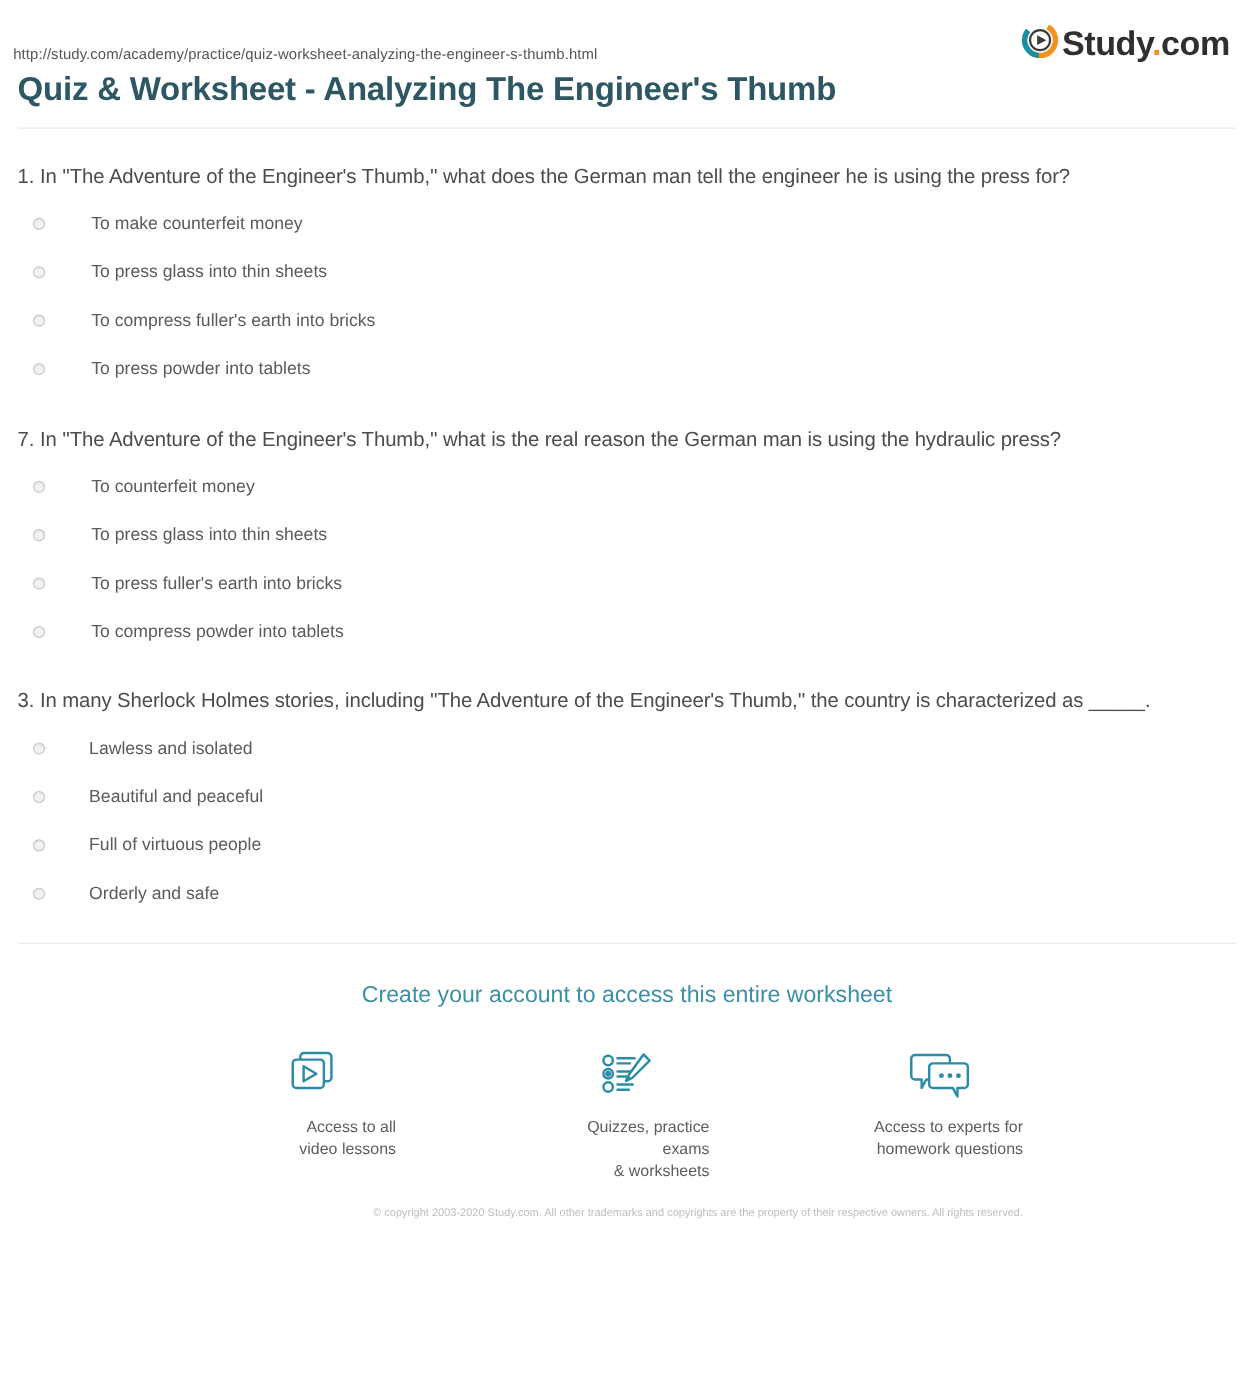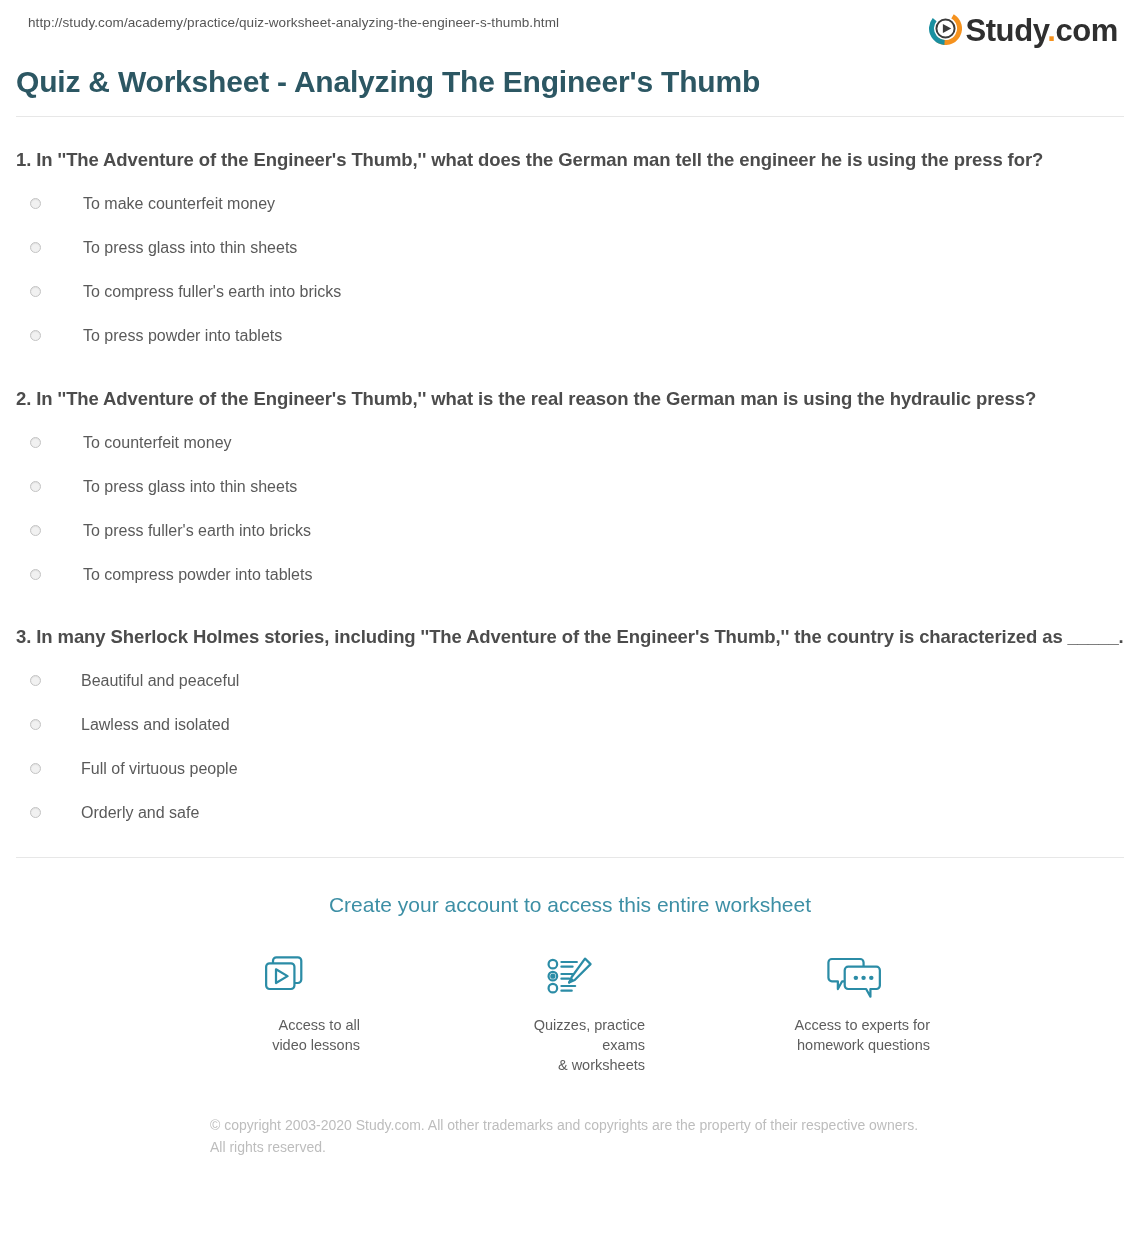--- a/index.html
+++ b/index.html
@@ -13,23 +13,23 @@
     height: 1253px;
     font-family: "Liberation Sans", sans-serif;
     color: #4a4a4a;
     overflow: hidden;
     position: relative;
   }
 
   
   .page-header {
     display: flex;
-    align-items: flex-start;
+    align-items: flex-end;
     justify-content: space-between;
-    padding: 12px 16px 0 28px;
+    padding: 12px 16px 0 12px;
     height: 58px;
   }
   .url-bar {
     font-size: 13.5px;
     color: #555555;
     letter-spacing: 0.1px;
     line-height: 1.2;
     padding-top: 3px;
     white-space: nowrap;
   }
@@ -70,21 +70,21 @@
   }
 
   
   .quiz {
     padding: 0 16px;
   }
   .question-block { padding-top: 28px; }
   .question-block.q1 { padding-top: 30px; }
   .question-text {
     font-size: 18.5px;
-    font-weight: 700;
+    font-weight: 400;
     color: #4c4c4c;
     line-height: 1.44;
     margin: 0 0 8px 0;
     letter-spacing: -0.1px;
   }
   .options {
     list-style: none;
     margin: 0;
     padding: 0;
   }
@@ -149,23 +149,23 @@
   .feature-label {
     margin-top: 11px;
     font-size: 14.5px;
     color: #5d5d5d;
     line-height: 1.36;
     white-space: pre-line;
   }
 
   
   .footer {
-    margin-top: 40px;
-    text-align: left;
-    font-size: 14px;
+    margin-top: 20px;
+    text-align: right;
+    font-size: 10px;
     color: #bdbdbd;
     line-height: 1.55;
     padding: 0 210px;
   }
 </style>
 </head>
 <body>
 
 <div class="page-header">
   <div class="url-bar">http://study.com/academy/practice/quiz-worksheet-analyzing-the-engineer-s-thumb.html</div>
@@ -207,21 +207,21 @@
         <span class="label">To compress fuller's earth into bricks</span>
       </li>
       <li class="option">
         <span class="radio"></span>
         <span class="label">To press powder into tablets</span>
       </li>
     </ul>
   </div>
 
   <div class="question-block q2">
-    <p class="question-text">2. In ''The Adventure of the Engineer's Thumb,'' what is the real reason the German man is using the hydraulic press?</p>
+    <p class="question-text">7. In ''The Adventure of the Engineer's Thumb,'' what is the real reason the German man is using the hydraulic press?</p>
     <ul class="options">
       <li class="option">
         <span class="radio"></span>
         <span class="label">To counterfeit money</span>
       </li>
       <li class="option">
         <span class="radio"></span>
         <span class="label">To press glass into thin sheets</span>
       </li>
       <li class="option">
@@ -233,25 +233,25 @@
         <span class="label">To compress powder into tablets</span>
       </li>
     </ul>
   </div>
 
   <div class="question-block q3">
     <p class="question-text">3. In many Sherlock Holmes stories, including ''The Adventure of the Engineer's Thumb,'' the country is characterized as _____.</p>
     <ul class="options">
       <li class="option">
         <span class="radio"></span>
+        <span class="label">Lawless and isolated</span>
+      </li>
+      <li class="option">
+        <span class="radio"></span>
         <span class="label">Beautiful and peaceful</span>
-      </li>
-      <li class="option">
-        <span class="radio"></span>
-        <span class="label">Lawless and isolated</span>
       </li>
       <li class="option">
         <span class="radio"></span>
         <span class="label">Full of virtuous people</span>
       </li>
       <li class="option">
         <span class="radio"></span>
         <span class="label">Orderly and safe</span>
       </li>
     </ul>

